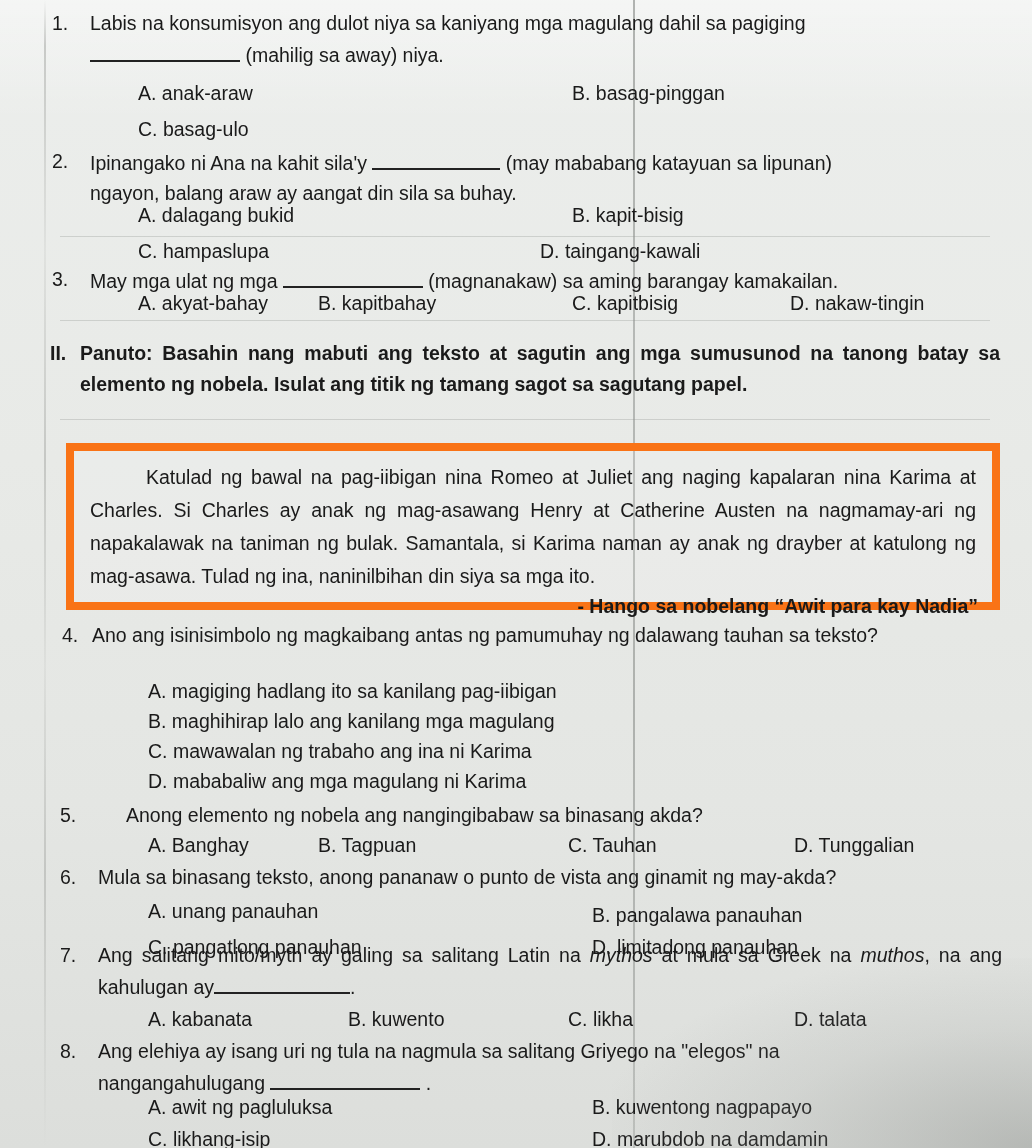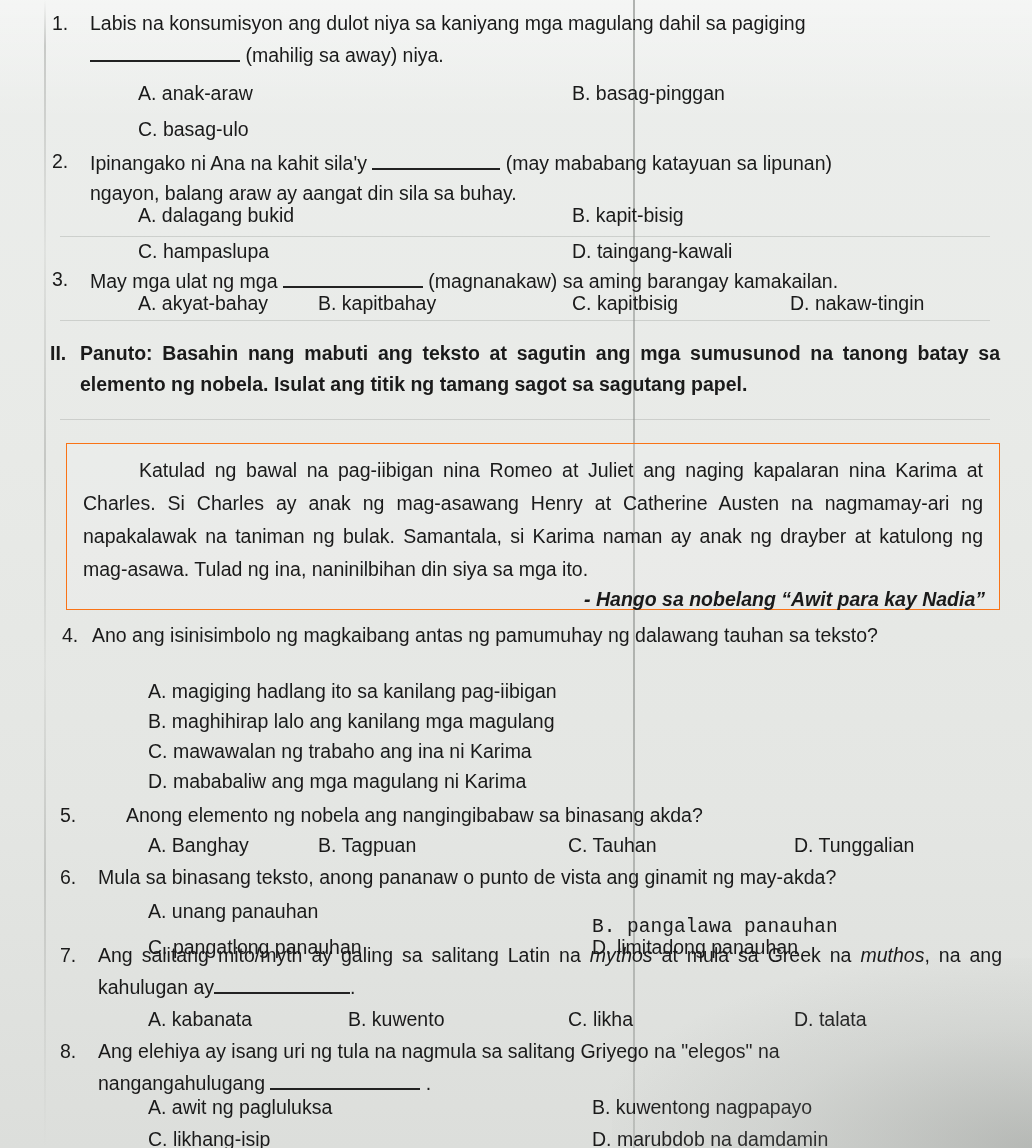--- a/index.html
+++ b/index.html
@@ -117,35 +117,34 @@
   }
   .instruction .itext {
     margin-left: 30px;
     text-align: justify;
     text-justify: inter-word;
   }
 
   
   .passage-box {
     position: absolute;
-    border: 1px solid #f97316;
+    border: 8px solid #f97316;
     box-sizing: border-box;
     background: rgba(255,255,255,0.12);
   }
   .passage-text {
     font-size: 19.5px;
     line-height: 33px;
     text-align: justify;
     text-justify: inter-word;
     padding: 10px 16px 0 16px;
     text-indent: 56px;
   }
   .attrib {
     font-weight: bold;
-    font-style: italic;
     font-size: 19.5px;
     text-align: right;
     padding: 2px 14px 0 0;
   }
 
   i.it { font-style: italic; }
 </style>
 </head>
 <body>
 
@@ -183,21 +182,21 @@
         <span class="blank" style="width:128px; height:22px;"></span>
         <span>(may mababang katayuan sa lipunan)</span>
       </div>
       <div>ngayon, balang araw ay aangat din sila sa buhay.</div>
     </div>
   </div>
   <div class="opts" style="left:0; top:200px; width:1032px; height:70px;">
     <span class="opt" style="left:138px; top:0;">A. dalagang bukid</span>
     <span class="opt" style="left:572px; top:0;">B. kapit-bisig</span>
     <span class="opt" style="left:138px; top:36px;">C. hampaslupa</span>
-    <span class="opt" style="left:572px; top:36px;">D. taingang-kawali</span>
+    <span class="opt" style="left:540px; top:36px;">D. taingang-kawali</span>
   </div>
 
   <div class="qitem" style="left:52px; top:264px; width:952px;">
     <span class="qnum">3.</span>
     <div class="qbody">
       <div style="white-space:nowrap;">
         <span>May mga ulat ng mga</span>
         <span class="blank" style="width:140px; height:22px;"></span>
         <span>(magnanakaw) sa aming barangay kamakailan.</span>
       </div>
@@ -247,21 +246,21 @@
   </div>
 
   <div class="qitem" style="left:52px; top:862px; width:952px;">
     <span class="qnum" style="left:8px;">6.</span>
     <div class="qbody" style="margin-left:46px;">
       <div style="white-space:nowrap;">Mula sa binasang teksto, anong pananaw o punto de vista ang ginamit ng may-akda?</div>
     </div>
   </div>
   <div class="opts" style="left:0; top:896px; width:1032px; height:70px;">
     <span class="opt" style="left:148px; top:0;">A. unang panauhan</span>
-    <span class="opt" style="left:592px; top:16px;font-family:Liberation Mono, monospace;">B. pangalawa panauhan</span>
+    <span class="opt" style="left:592px; top:4px;">B. pangalawa panauhan</span>
     <span class="opt" style="left:148px; top:36px;">C. pangatlong panauhan</span>
     <span class="opt" style="left:592px; top:36px;">D. limitadong panauhan</span>
   </div>
 
   <div class="qitem" style="left:52px; top:940px; width:952px;">
     <span class="qnum" style="left:8px;">7.</span>
     <div class="qbody" style="margin-left:46px;">
       <div class="justify" style="width:904px;">
         <span>Ang salitang mito/myth ay galing sa salitang Latin na </span><i class="it">mythos</i><span> at mula sa Greek na </span><i class="it">muthos</i><span>, na ang kahulugan ay</span><span class="blank" style="width:136px; height:22px;"></span><span>.</span>
       </div>

